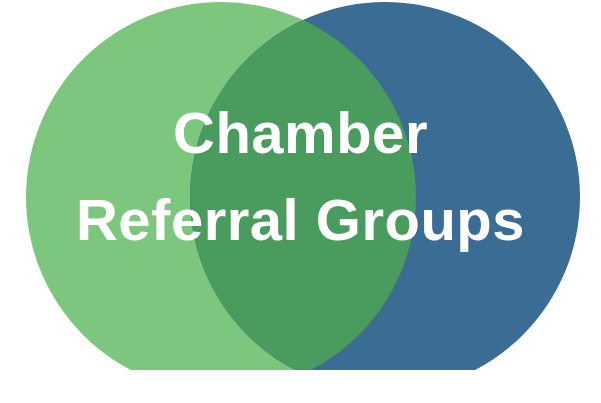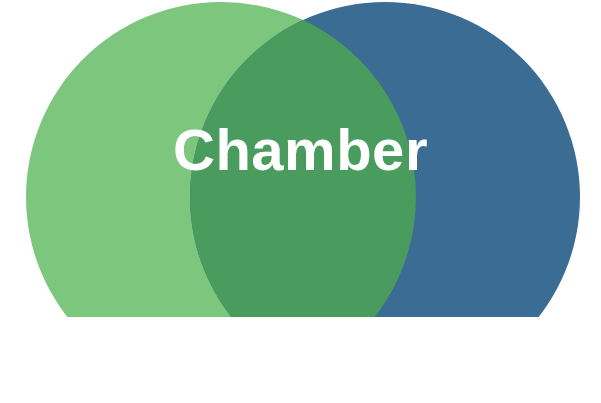--- a/index.html
+++ b/index.html
@@ -3,21 +3,21 @@
 <meta charset="utf-8">
 <style>
   html, body {
     margin: 0;
     padding: 0;
     background: #ffffff;
   }
   .stage {
     position: relative;
     width: 601px;
-    height: 317px;
+    height: 370px;
     background: #ffffff;
     overflow: hidden;
     font-family: "Liberation Sans", sans-serif;
   }
   .venn-svg {
     position: absolute;
     left: 0;
     top: 0;
     display: block;
   }
@@ -48,15 +48,16 @@
 <div class="stage">
 
   <svg class="venn-svg" width="601" height="403" viewBox="0 0 601 403">
     <circle cx="221" cy="197" r="195" fill="#7CC77D"></circle>
     <circle cx="385" cy="197" r="195" fill="#3B6C93"></circle>
     <path d="M 303 20.1 A 195 195 0 0 1 303 373.9 A 195 195 0 0 1 303 20.1 Z" fill="#499C5D"></path>
   </svg>
 
   <div class="venn-label">
     <div>Chamber</div>
+    <div>Referral Groups</div>
   </div>
 
 </div>
 
 </body></html>

